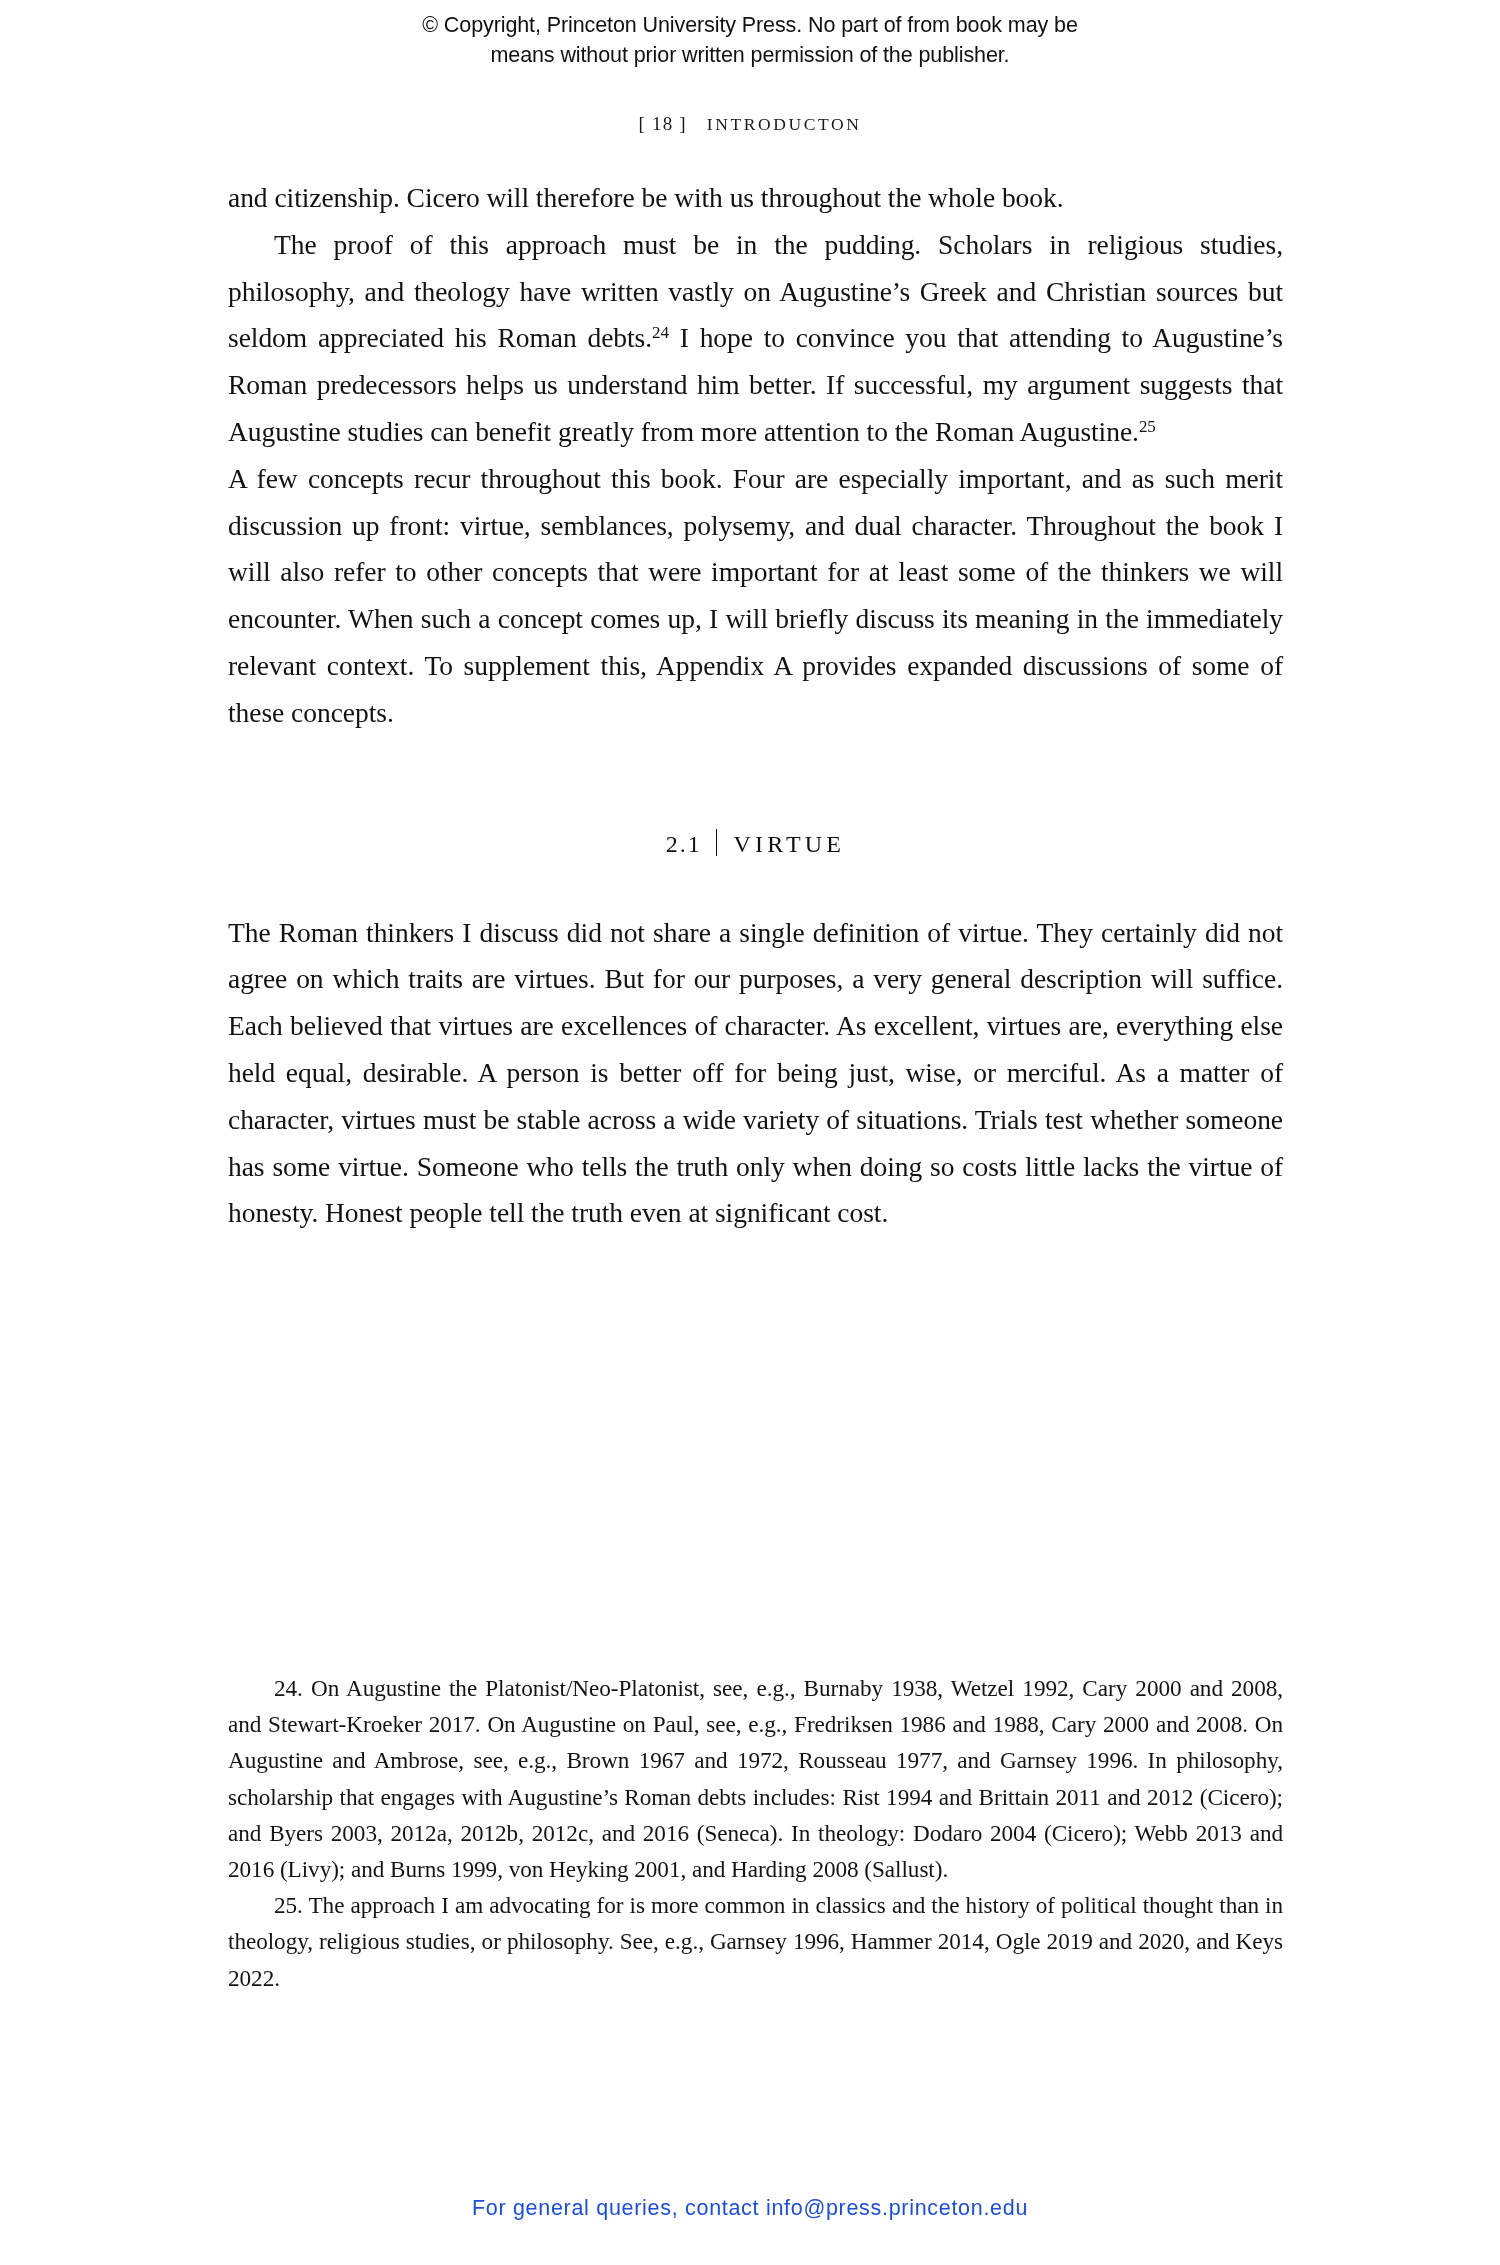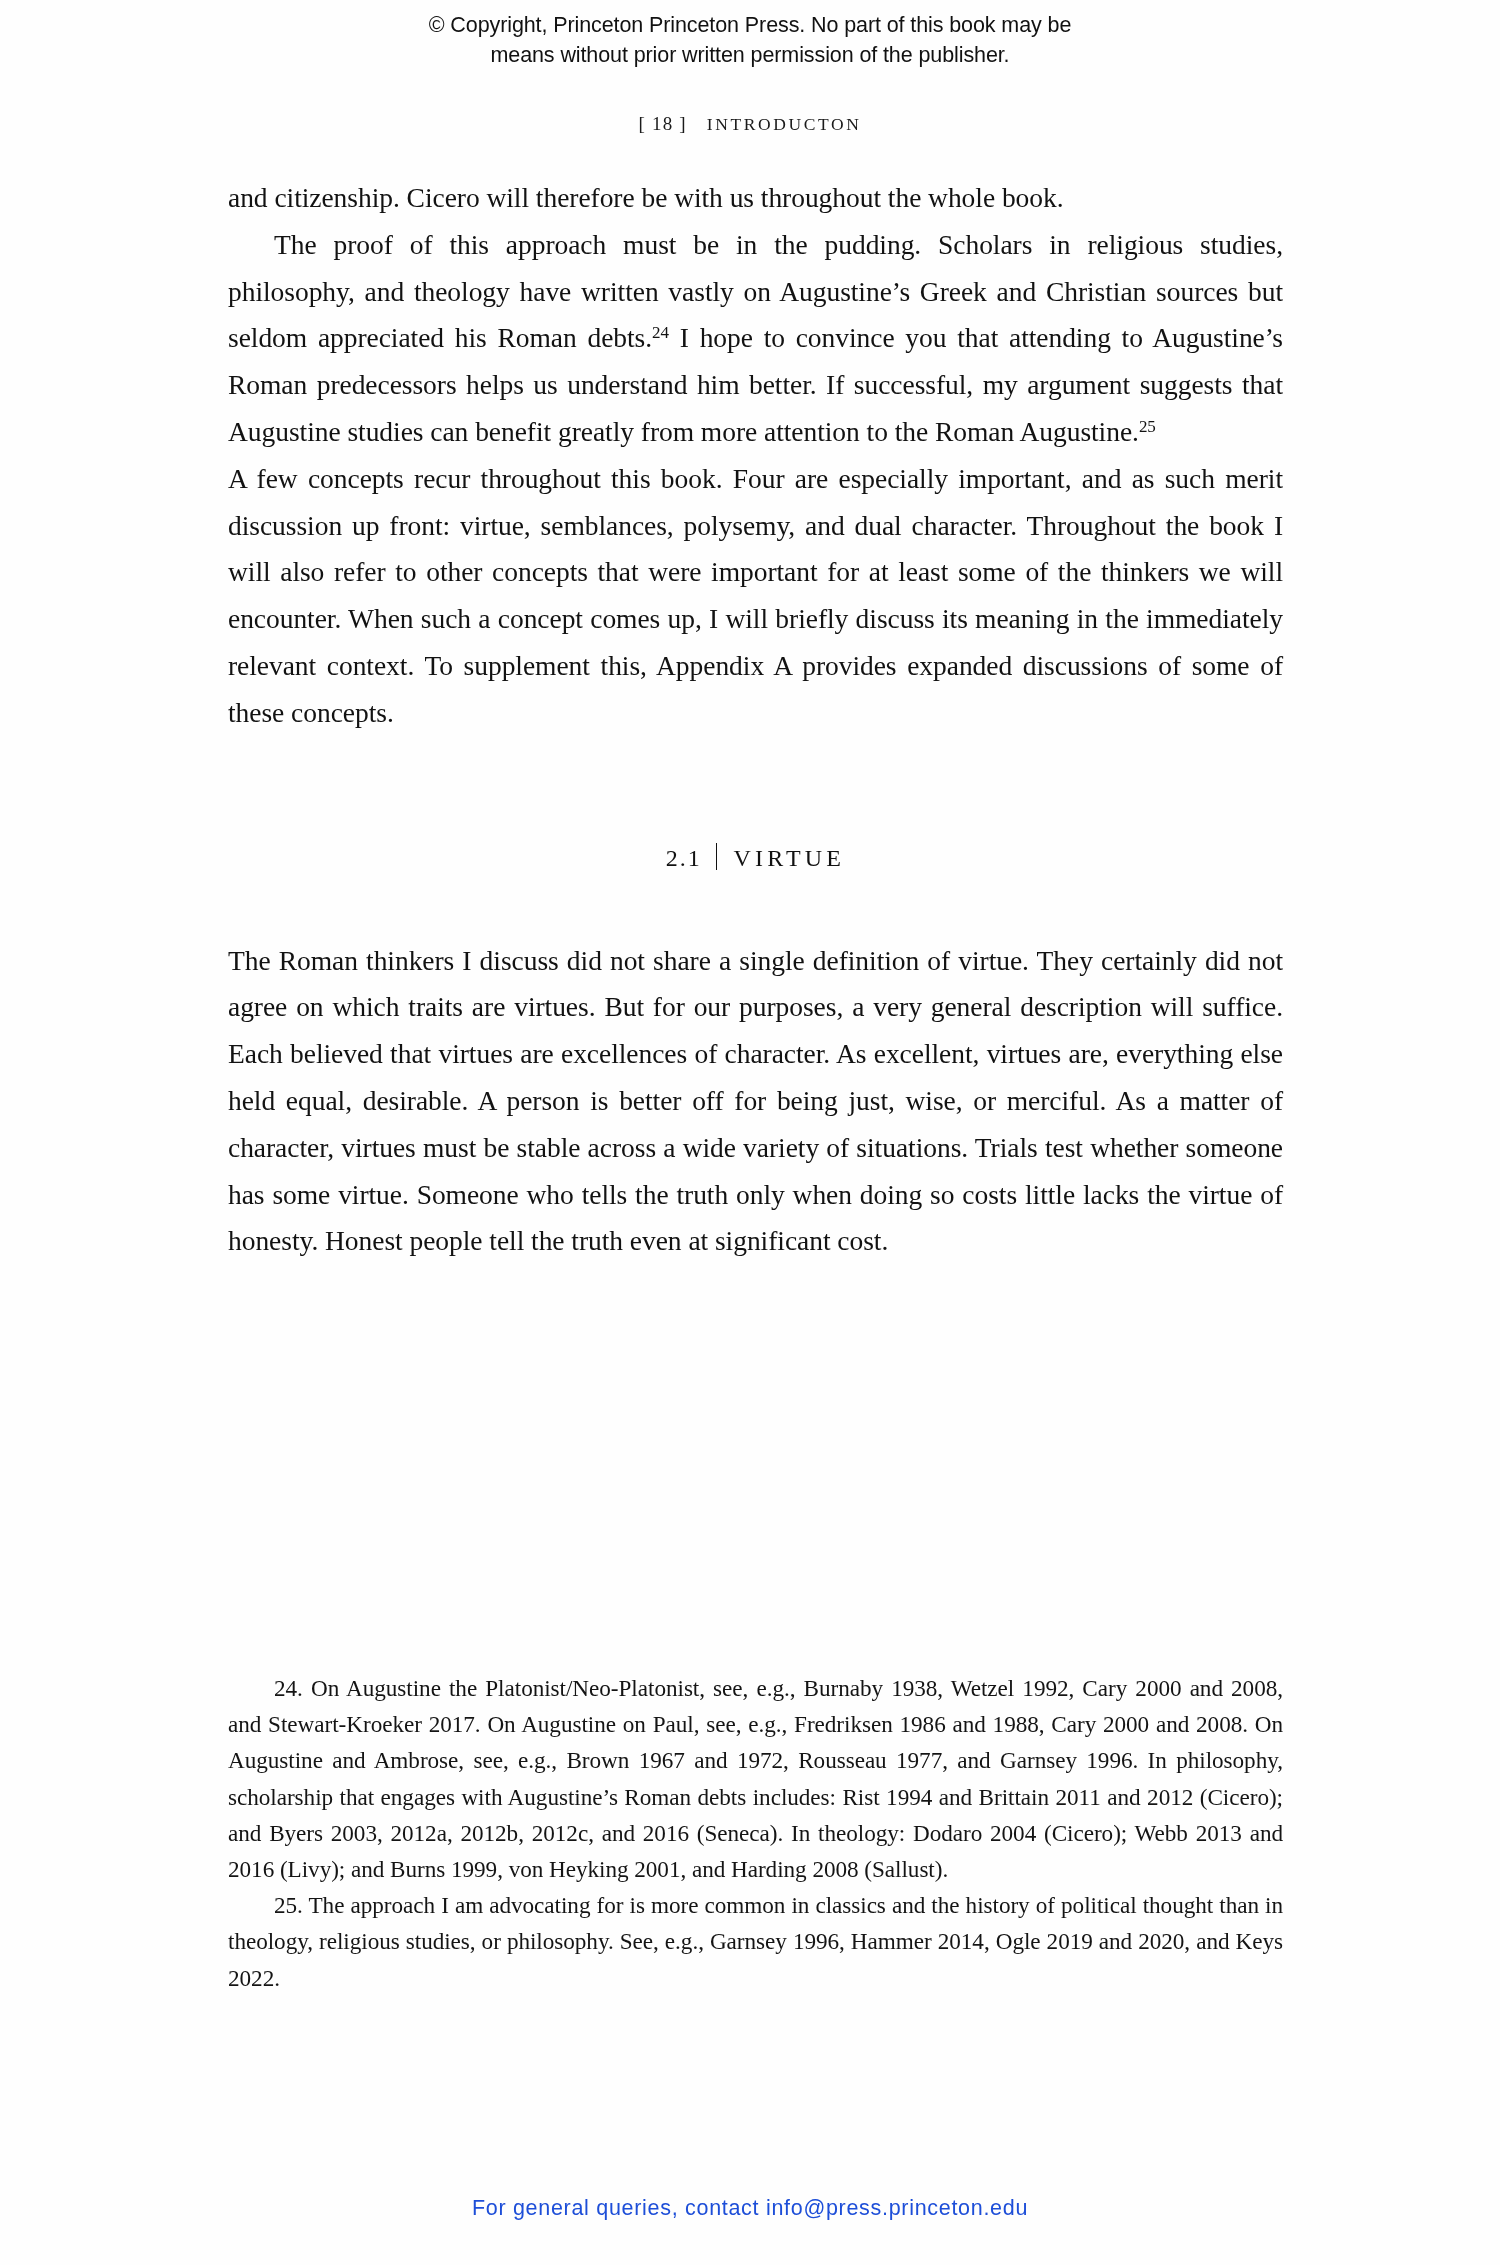--- a/index.html
+++ b/index.html
@@ -104,21 +104,21 @@
     margin-top: 86px;
     margin-bottom: 52px;
   }
 
   .subsect-wrap {
     margin-top: 92px;
     margin-bottom: 52px;
     text-align: center;
   }
   h3.subsect {
-    margin: 14px;
+    margin: 0;
     font-size: 24px;
     font-weight: normal;
     color: #111111;
     display: inline-block;
     white-space: nowrap;
   }
   h3.subsect .num {
     letter-spacing: 2.0px;
   }
   h3.subsect .rule {
@@ -162,21 +162,21 @@
     color: #1d4ed8;
     letter-spacing: 0.7px;
   }
 </style>
 </head>
 <body>
 
 <div class="page">
 
   <div class="copyright">
-    <span class="cline">© Copyright, Princeton Princeton Press. No part of this book may be</span>
+    <span class="cline">© Copyright, Princeton University Press. No part of from book may be</span>
     <span class="cline">means without prior written permission of the publisher.</span>
   </div>
 
   <div class="runhead">
     <span class="folio">[ 18 ]</span><span class="sep"></span><span class="chaptitle">INTRODUCTON</span>
   </div>
 
   <div class="textblock">
 
     <p class="body">and citizenship. Cicero will therefore be with us throughout the whole book.</p>

